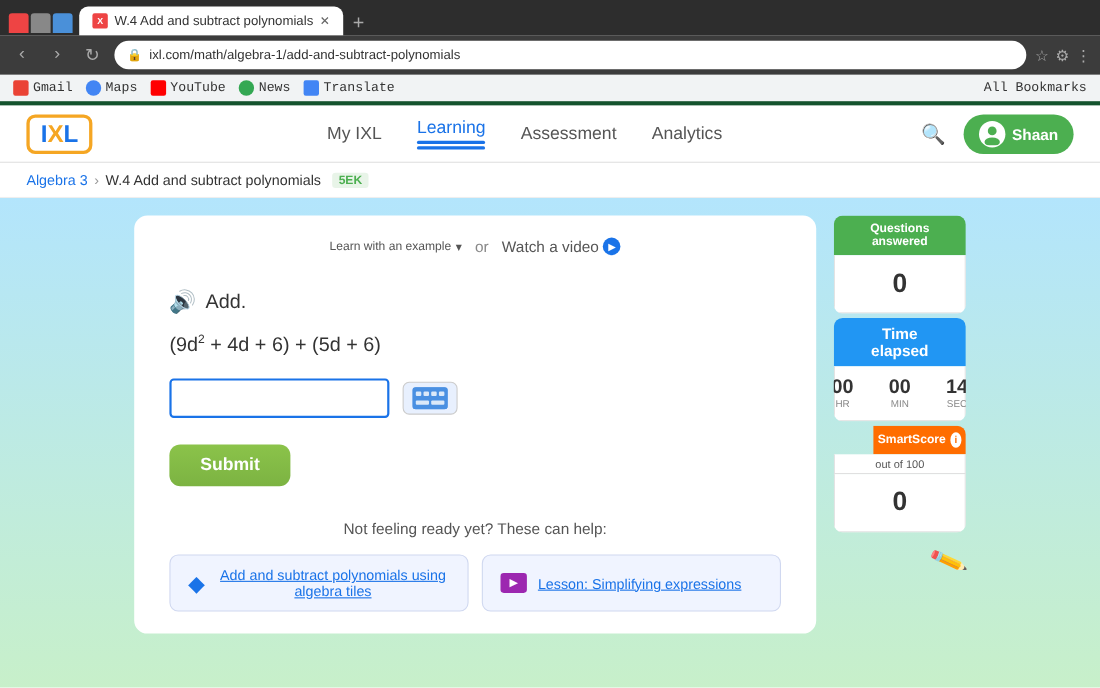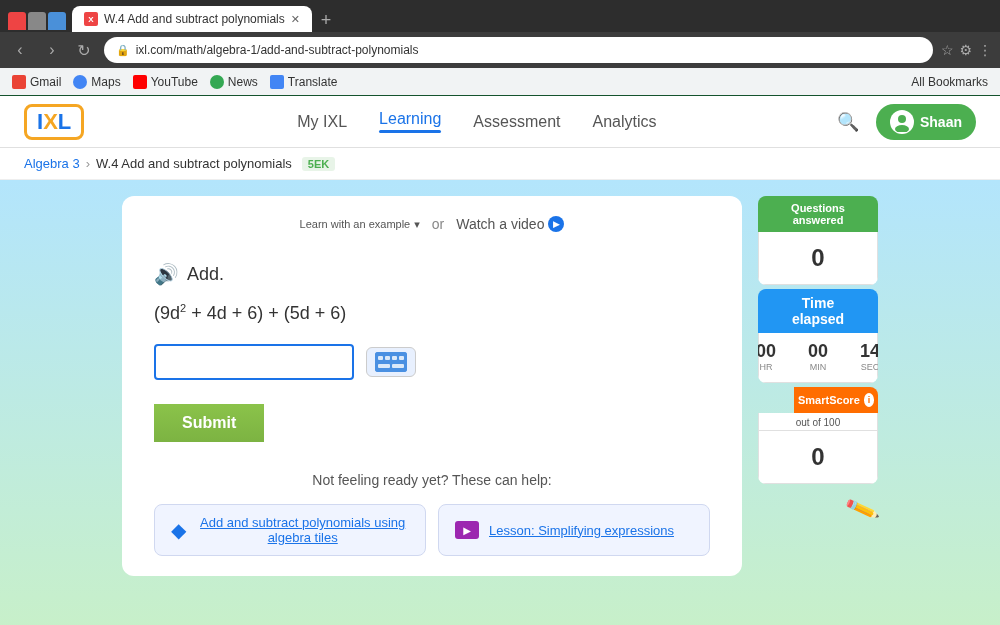--- a/index.html
+++ b/index.html
@@ -8,21 +8,21 @@
     .tab { background: #fff; height: 26px; border-radius: 8px 8px 0 0; display: flex; align-items: center; padding: 0 12px; font-size: 12px; color: #333; min-width: 180px; gap: 6px; }
     .tab-close { margin-left: auto; color: #666; font-size: 11px; cursor: pointer; }
 
     .address-bar-row { background: #3c3c3c; height: 36px; display: flex; align-items: center; padding: 4px 8px; gap: 8px; }
     .nav-btn { color: #aaa; font-size: 16px; cursor: pointer; width: 24px; text-align: center; }
     .address-bar { flex: 1; background: #fff; border-radius: 16px; height: 26px; display: flex; align-items: center; padding: 0 12px; font-size: 12px; color: #333; }
     .address-bar .lock-icon { color: #888; margin-right: 6px; font-size: 11px; }
     .browser-actions { display: flex; align-items: center; gap: 6px; }
     .browser-action-btn { color: #aaa; font-size: 14px; cursor: pointer; }
 
-    .bookmarks-bar { background: #f1f3f4; height: 28px; display: flex; align-items: center; padding: 1px 12px; gap: 12px; font-size: 12px; color: #333; border-bottom: 1px solid #14532d; }
+    .bookmarks-bar { background: #f1f3f4; height: 28px; display: flex; align-items: center; padding: 1px 12px; gap: 12px; font-size: 12px; color: #333; border-bottom: 4px solid #14532d; font-family: Liberation Mono, monospace; }
     .bookmark-item { display: flex; align-items: center; gap: 4px; cursor: pointer; color: #333; }
     .bookmark-icon { width: 14px; height: 14px; border-radius: 2px; display: inline-block; }
     .all-bookmarks { margin-left: auto; color: #333; font-size: 12px; cursor: pointer; }
 
     
     .ixl-nav { background: #fff; height: 52px; display: flex; align-items: center; padding: 0 24px; border-bottom: 1px solid #e0e0e0; position: relative; }
     .ixl-logo { display: flex; align-items: center; margin-right: 32px; }
     .nav-links { display: flex; align-items: center; gap: 32px; flex: 1; justify-content: center; }
     .nav-link { font-size: 16px; color: #555; cursor: pointer; text-decoration: none; font-weight: 500; }
     .nav-link.active { color: #1a73e8; }
@@ -57,21 +57,21 @@
     .problem-label { font-size: 18px; font-weight: 400; color: #333; }
 
     .equation { font-size: 18px; color: #333; margin-bottom: 20px; display: flex; align-items: baseline; gap: 0; }
     sup { font-size: 11px; }
 
     .answer-row { display: flex; align-items: center; gap: 12px; margin-bottom: 24px; }
     .answer-input { border: 2px solid #1a73e8; border-radius: 4px; height: 36px; width: 200px; font-size: 16px; padding: 4px 8px; outline: none; }
     .keyboard-btn { background: #e8f0fe; border: 1px solid #ccc; border-radius: 6px; padding: 4px 8px; cursor: pointer; font-size: 12px; display: flex; align-items: center; gap: 4px; }
     .keyboard-icon-img { width: 32px; height: 20px; background: #4a90e2; border-radius: 3px; display: flex; align-items: center; justify-content: center; color: #fff; font-size: 8px; }
 
-    .submit-btn { background: linear-gradient(180deg, #8bc34a, #7cb342); color: #fff; border: none; border-radius: 0; padding: 10px 28px; font-size: 16px; font-weight: bold; cursor: pointer; }
+    .submit-btn { background: linear-gradient(180deg, #8bc34a, #7cb342); color: #fff; border: none; border-radius: 10px; padding: 10px 28px; font-size: 16px; font-weight: bold; cursor: pointer; }
 
     
     .work-it-out { padding: 20px 0 0 0; text-align: center; }
     .work-it-out-title { color: #1a73e8; font-size: 15px; font-weight: bold; margin-bottom: 6px; cursor: pointer; }
     .work-it-out-sub { color: #555; font-size: 14px; margin-bottom: 16px; }
     .help-links { display: flex; gap: 12px; justify-content: center; }
     .help-link-card { background: #f0f4ff; border: 1px solid #d0d8f0; border-radius: 8px; padding: 10px 16px; display: flex; align-items: center; gap: 10px; cursor: pointer; flex: 1; }
     .help-link-text { color: #1a73e8; font-size: 13px; text-decoration: underline; }
     .diamond-icon { color: #1a73e8; font-size: 20px; }
     .video-icon-sm { width: 24px; height: 18px; background: #9c27b0; border-radius: 3px; display: flex; align-items: center; justify-content: center; color: #fff; font-size: 10px; }
@@ -150,21 +150,21 @@
 <div class="ixl-nav">
   <div class="ixl-logo">
     <div style="border: 3px solid #f5a623; border-radius: 8px; padding: 2px 10px; display:flex; align-items:center;">
       <span style="color:#1a73e8;font-size:22px;font-weight:900;">I</span>
       <span style="color:#f5a623;font-size:22px;font-weight:900;">X</span>
       <span style="color:#1a73e8;font-size:22px;font-weight:900;">L</span>
     </div>
   </div>
   <div class="nav-links">
     <a class="nav-link">My IXL</a>
-    <div style="display:flex;align-items:center;">
+    <div style="display:flex;flex-direction:column;align-items:center;">
       <a class="nav-link active">Learning</a>
       <div style="width:100%;height:3px;background:#1a73e8;border-radius:2px;margin-top:2px;"></div>
     </div>
     <a class="nav-link">Assessment</a>
     <a class="nav-link">Analytics</a>
   </div>
   <div class="nav-right">
     <span class="search-icon-btn">🔍</span>
     <button class="user-btn">
       <div class="user-avatar">

